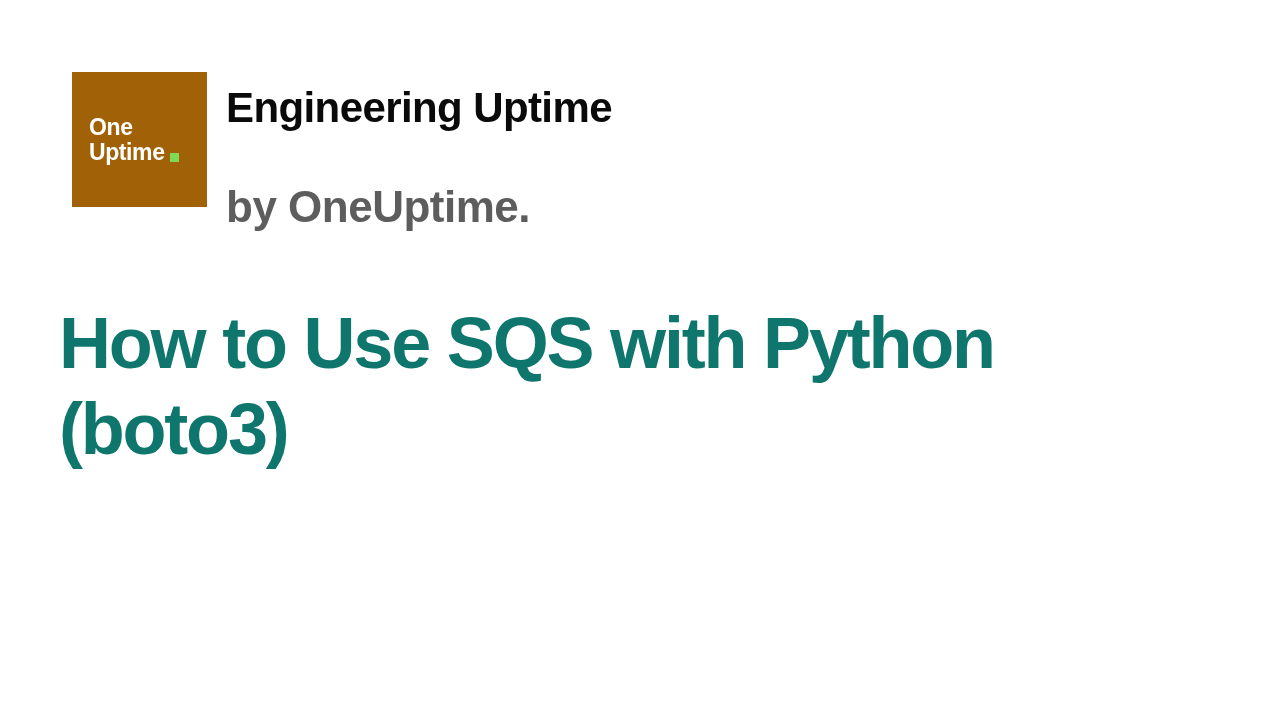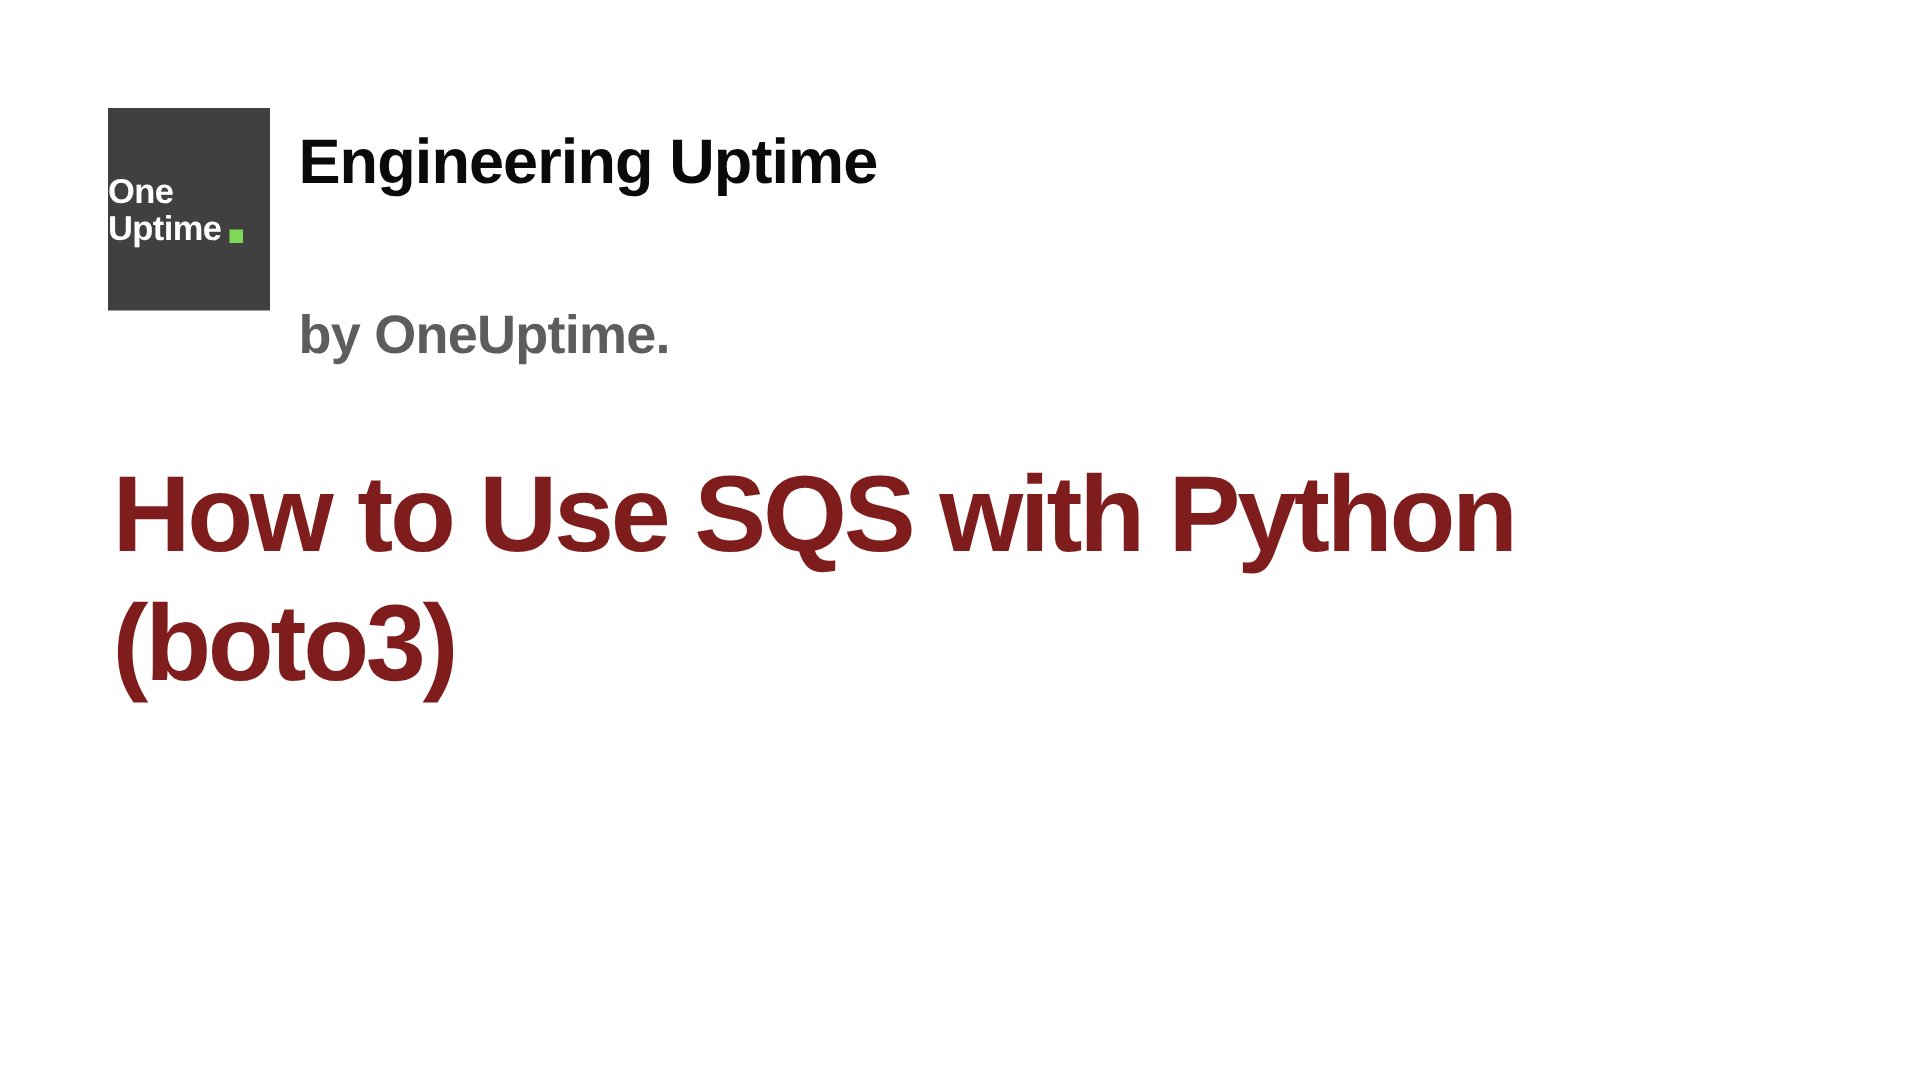--- a/index.html
+++ b/index.html
@@ -26,28 +26,29 @@
   .brand {
     position: absolute;
     left: 72px;
     top: 72px;
     display: flex;
     flex-direction: row;
     align-items: flex-start;
   }
 
   .brand-logo {
-    width: 108px;
+    width: 135px;
     height: 135px;
-    background: #404040;
+    background: #a16207;
     flex: 0 0 auto;
     position: relative;
     display: flex;
     flex-direction: column;
     justify-content: center;
+    padding-left: 17px;
     box-sizing: border-box;
   }
 
   .brand-logo-line {
     display: flex;
     flex-direction: row;
     align-items: flex-end;
     color: #ffffff;
     font-family: "Liberation Sans", sans-serif;
     font-weight: bold;
@@ -80,39 +81,39 @@
     font-size: 42px;
     line-height: 52px;
     color: #0a0a0a;
     letter-spacing: -0.6px;
     white-space: nowrap;
   }
 
   .brand-subtitle {
     font-family: "Liberation Sans", sans-serif;
     font-weight: bold;
-    font-size: 36px;
+    font-size: 44px;
     line-height: 50px;
     color: #5d5d5d;
     letter-spacing: -0.5px;
     white-space: nowrap;
-    margin-top: 20px;
+    margin-top: 4px;
   }
 
   
   .headline {
     position: absolute;
-    left: 75px;
+    left: 59px;
     top: 252px;
     width: 1050px;
     font-family: "Liberation Sans", sans-serif;
     font-weight: bold;
     font-size: 72px;
     line-height: 86px;
-    color: #7f1d1d;
+    color: #0f766e;
     letter-spacing: -2.2px;
   }
 </style>
 </head>
 <body>
 
 <div class="page">
 
   <div class="brand">
 

